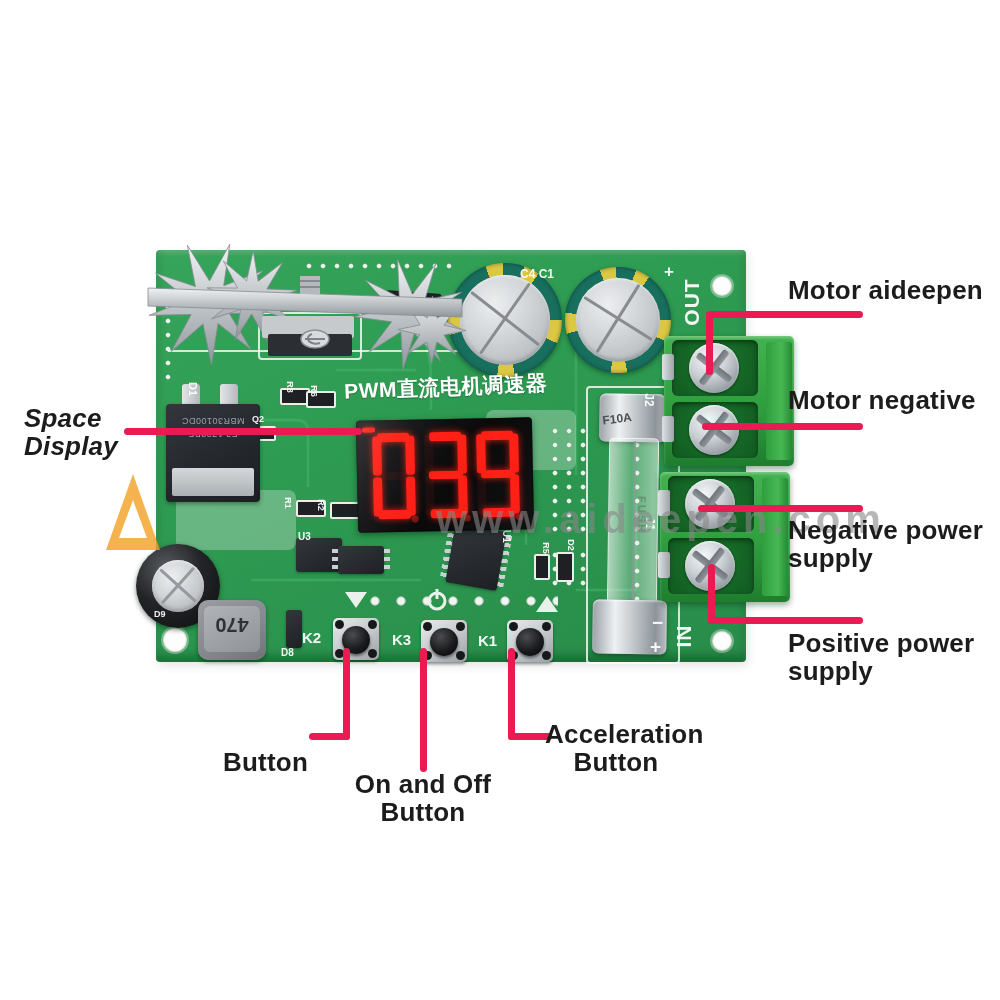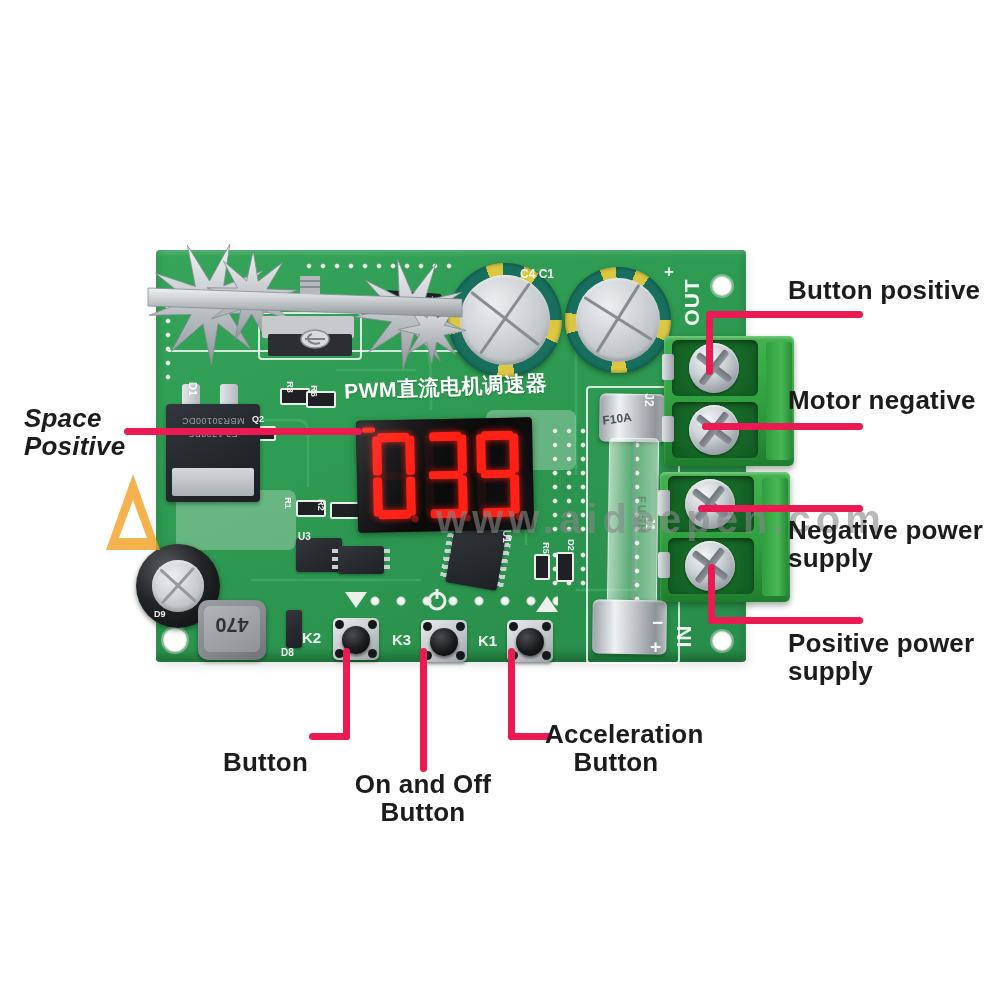--- a/index.html
+++ b/index.html
@@ -386,30 +386,30 @@
   <div class="rline" style="left:698px;top:505px;width:165px;height:7px;"></div>
   <div class="rline" style="left:708px;top:564px;width:7px;height:58px;"></div>
   <div class="rline" style="left:708px;top:617px;width:155px;height:7px;"></div>
   <div class="rline" style="left:124px;top:428px;width:238px;height:7px;"></div>
   <div class="rline" style="left:343px;top:648px;width:7px;height:92px;"></div>
   <div class="rline" style="left:309px;top:733px;width:41px;height:7px;"></div>
   <div class="rline" style="left:420px;top:648px;width:7px;height:124px;"></div>
   <div class="rline" style="left:508px;top:648px;width:7px;height:92px;"></div>
   <div class="rline" style="left:508px;top:733px;width:44px;height:7px;"></div>
 
-  <div class="alabel" style="left:788px;top:276px;">Button positive</div>
+  <div class="alabel" style="left:788px;top:276px;">Motor aideepen</div>
   <div class="alabel" style="left:788px;top:386px;">Motor negative</div>
   <div class="alabel" style="left:788px;top:516px;">
     <span>Negative power</span><br><span>supply</span>
   </div>
   <div class="alabel" style="left:788px;top:629px;">
     <span>Positive power</span><br><span>supply</span>
   </div>
   <div class="alabel" style="left:24px;top:404px;font-style:italic;">
-    <span>Space</span><br><span>Positive</span>
+    <span>Space</span><br><span>Display</span>
   </div>
   <div class="alabel" style="left:140px;top:720px;width:168px;text-align:right;">
     <br><span>Button</span>
   </div>
   <div class="alabel" style="left:342px;top:770px;width:162px;text-align:center;">
     <span>On and Off</span><br><span>Button</span>
   </div>
   <div class="alabel" style="left:545px;top:720px;width:142px;text-align:center;">
     <span>Acceleration</span><br><span>Button</span>
   </div>

